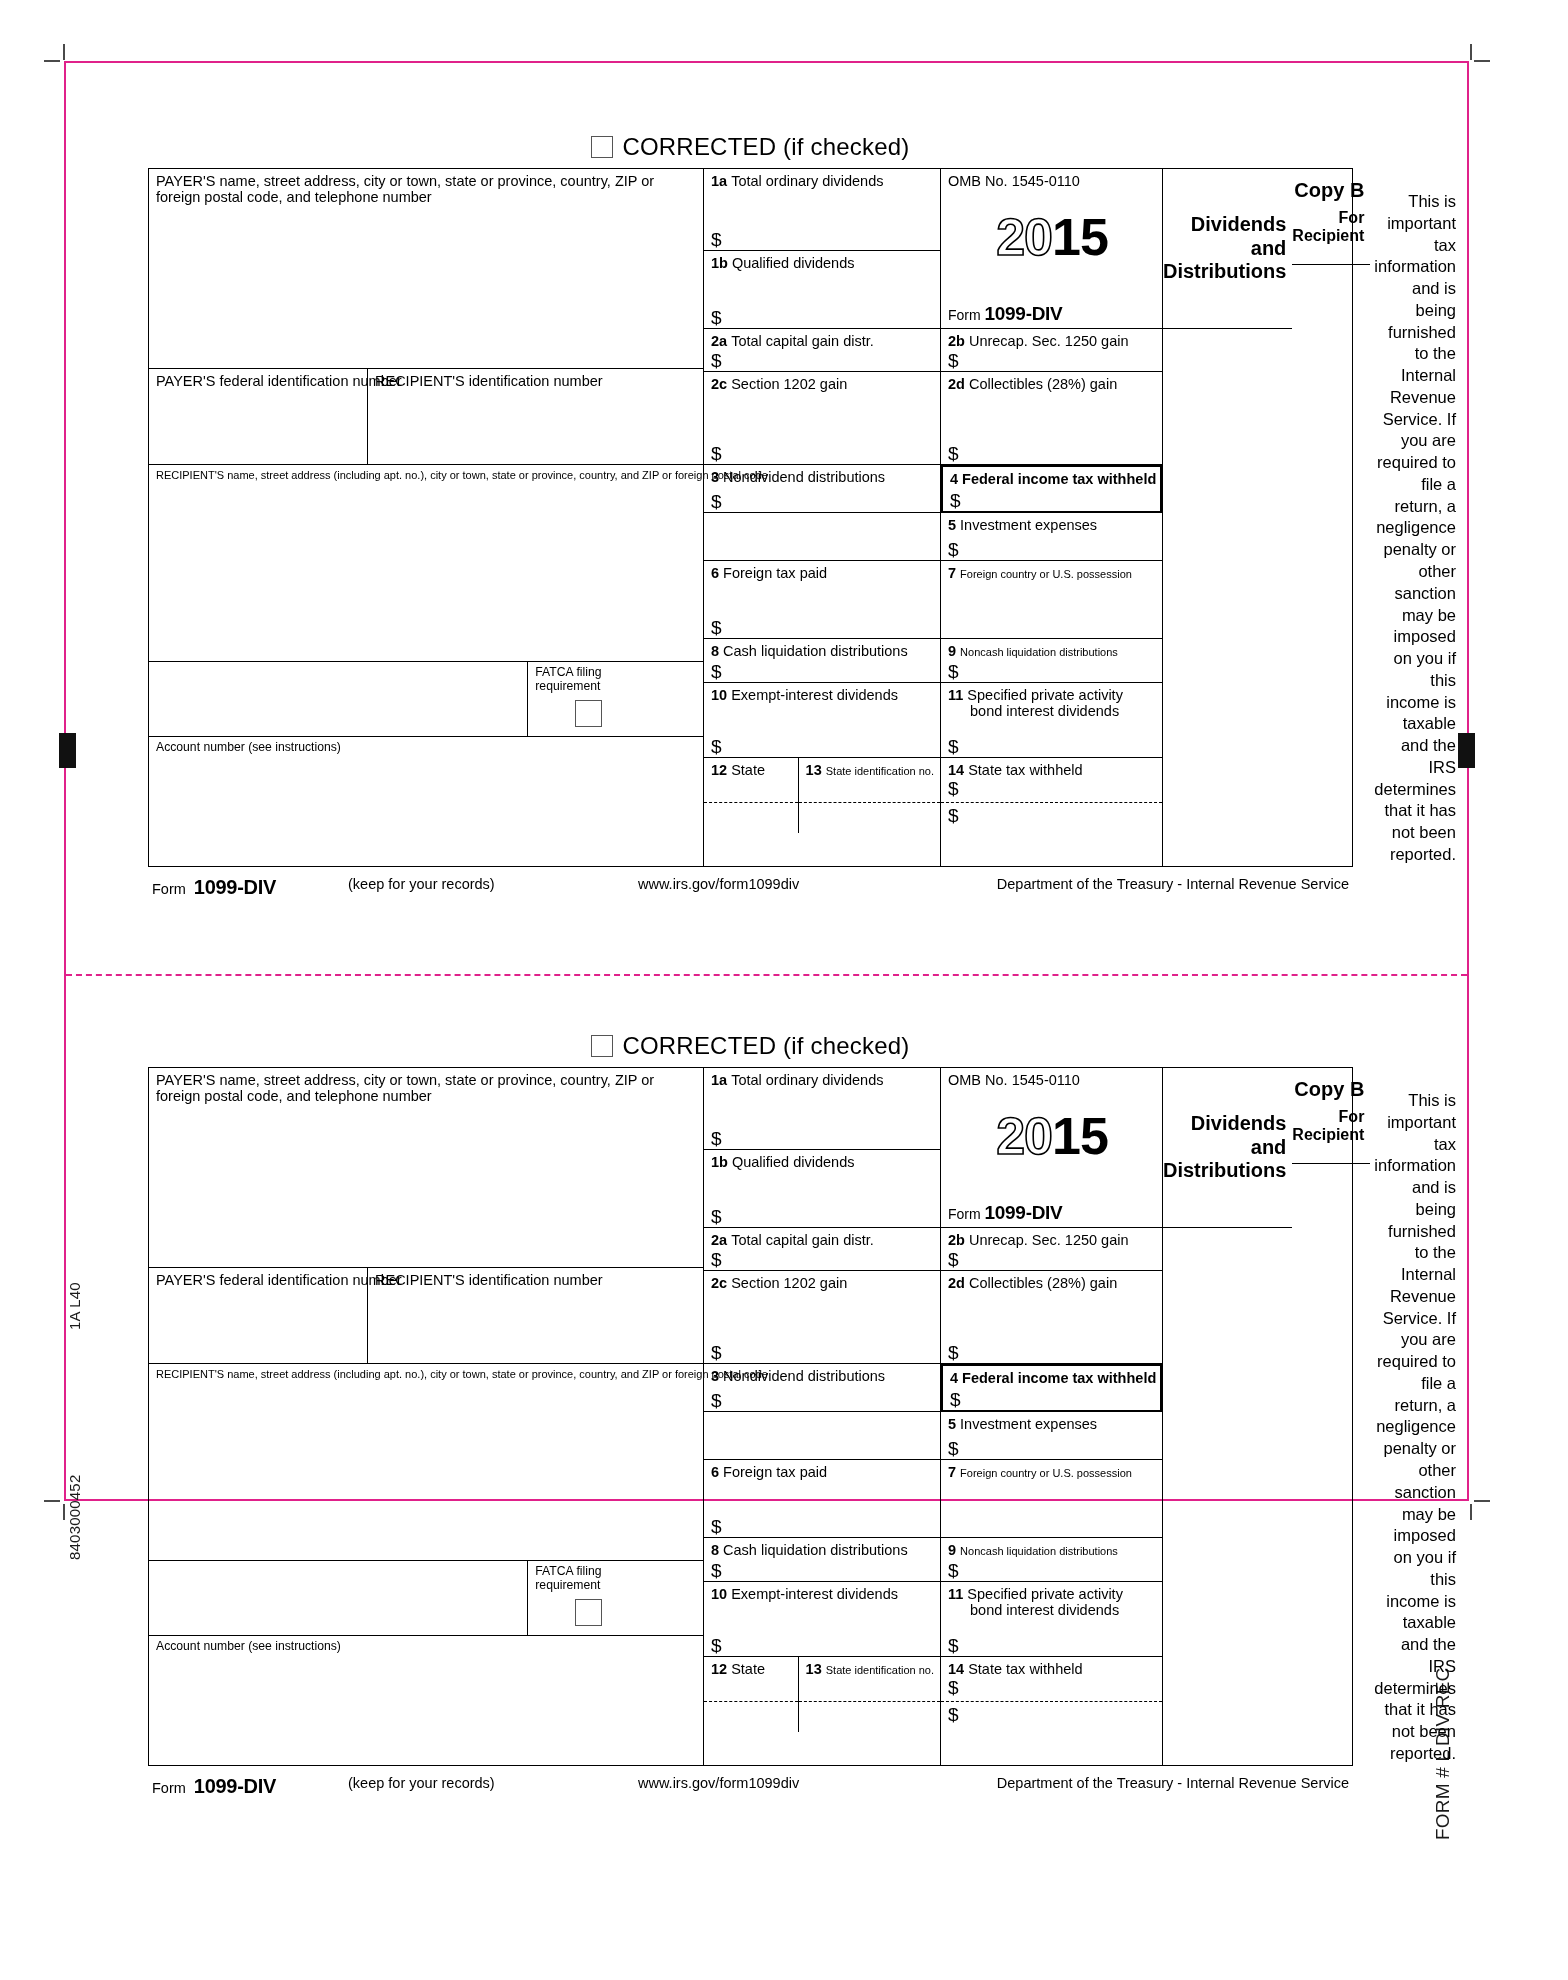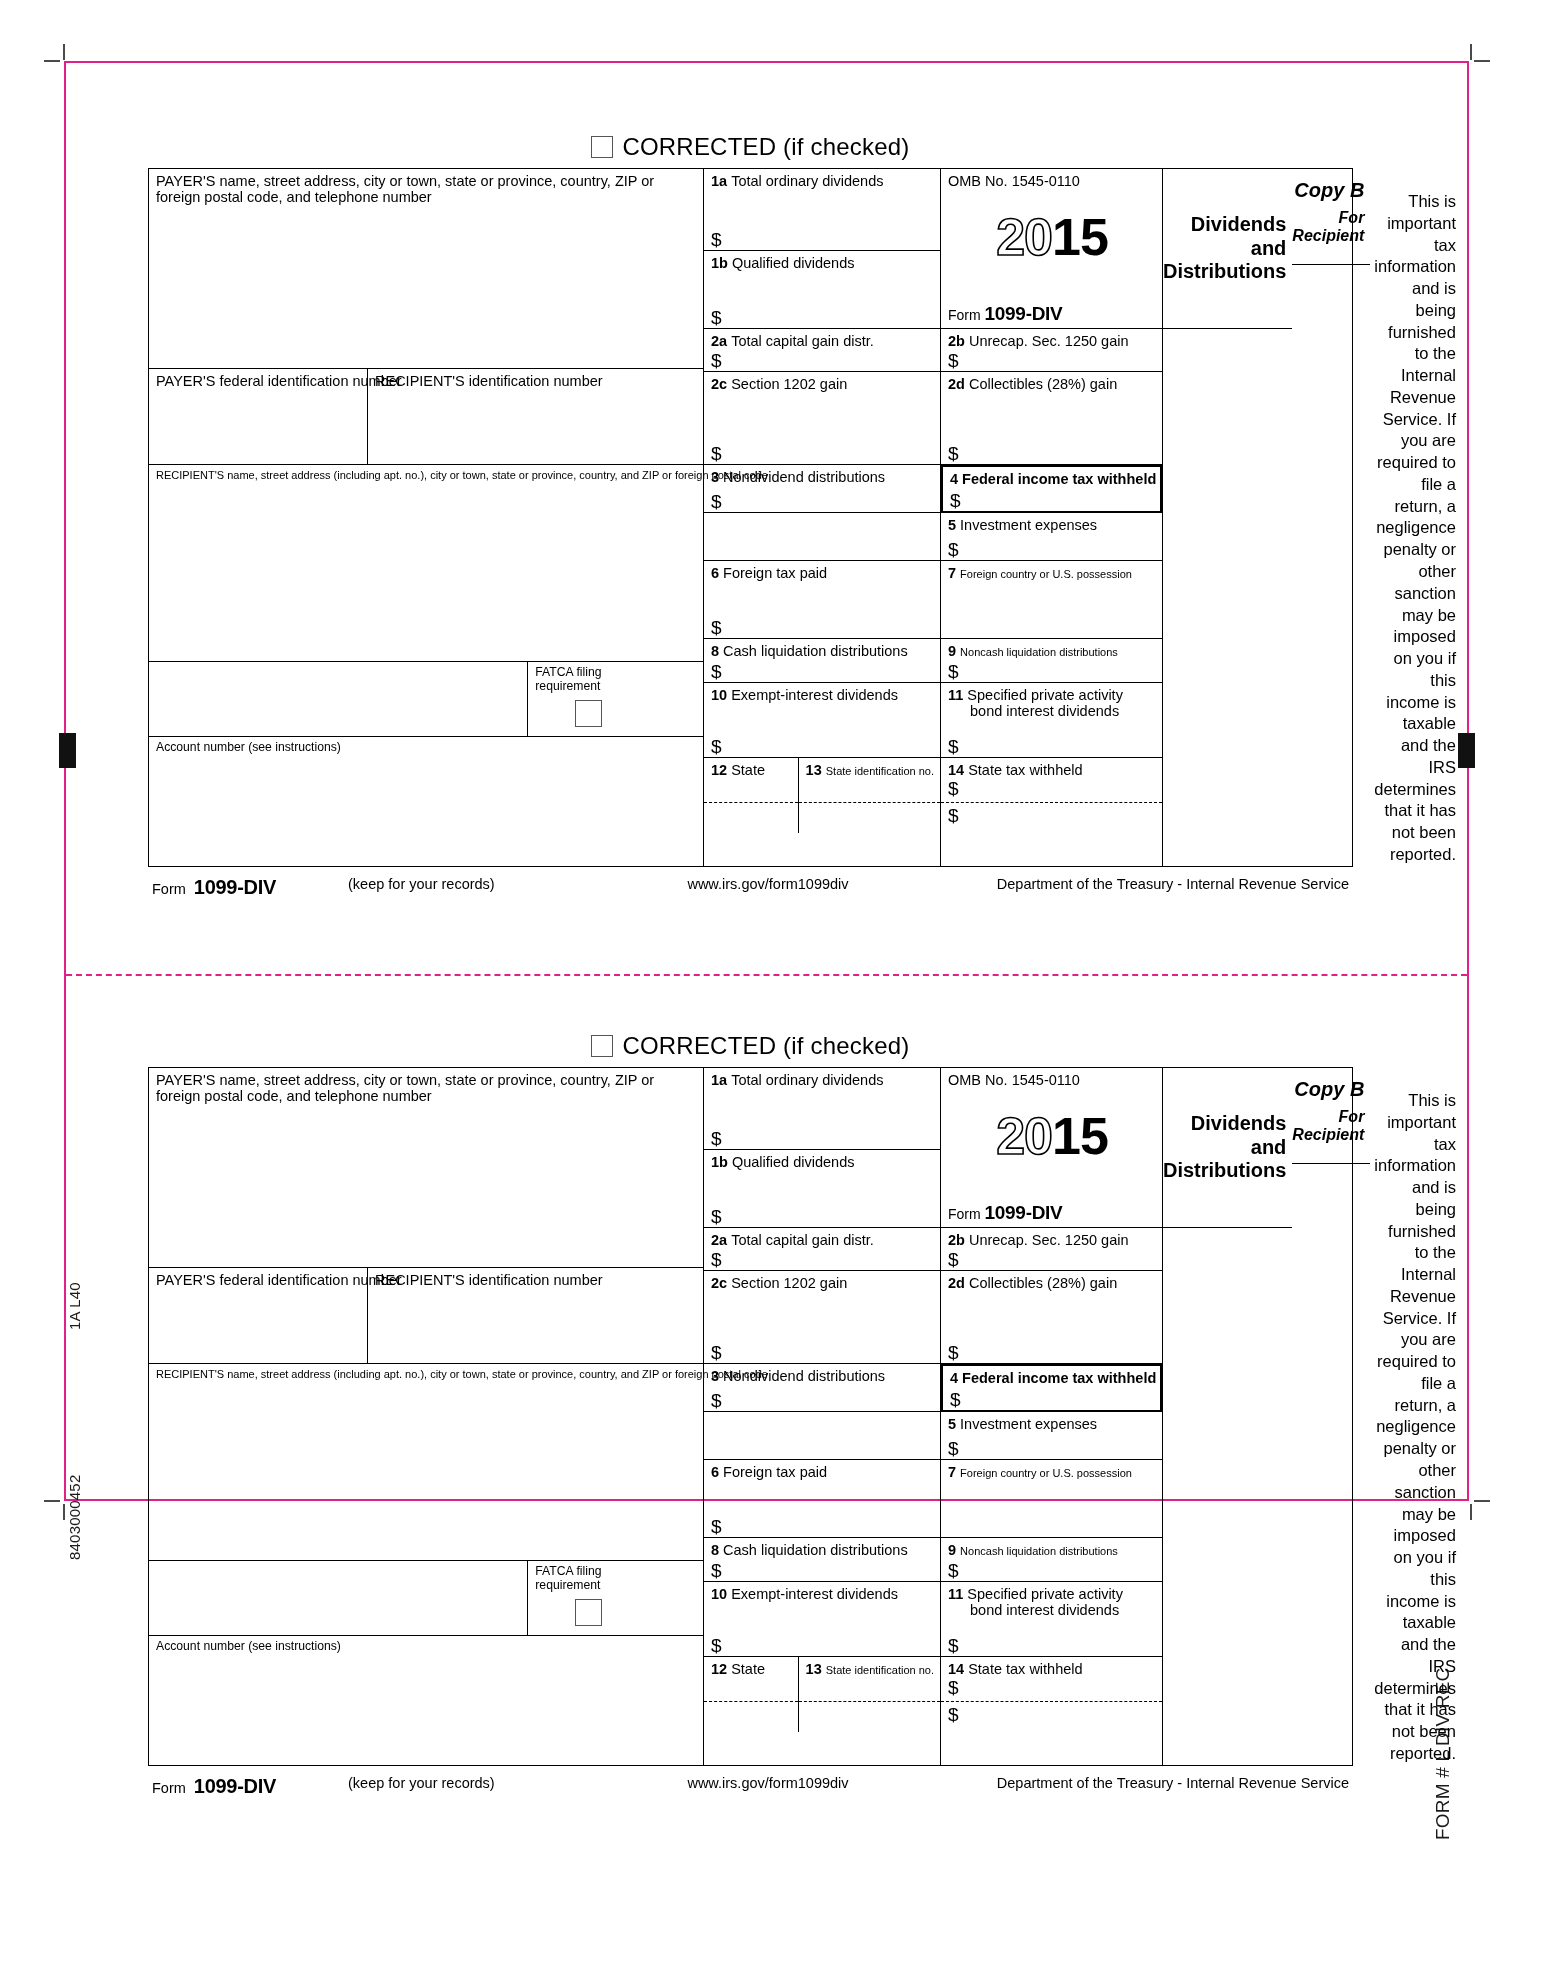--- a/index.html
+++ b/index.html
@@ -141,21 +141,20 @@
     display:flex; align-items:center; justify-content:flex-end;
     padding-right:6px;
   }
   .rail-title .t{
     font-size:20px; font-weight:bold; text-align:right; line-height:1.18;
   }
   .rail-copy{
     height:96px;
     padding:10px 6px 0 0;
     text-align:right;
-    font-style:italic;
   }
   .rail-copy .c1{ font-size:20px; font-weight:bold; }
   .rail-copy .c2{ font-size:16px; font-weight:bold; margin-top:7px; }
   .rail-note{
     flex:1;
     padding:22px 6px 0 4px;
     text-align:right;
     font-size:16.5px;
     line-height:1.32;
   }
@@ -167,21 +166,21 @@
   .footer{
     width:1205px;
     display:flex;
     align-items:flex-start;
     padding-top:9px;
     font-size:14.5px;
   }
   .footer .f-form{ width:200px; padding-left:4px; }
   .footer .f-form b{ font-size:20px; letter-spacing:-.3px; padding-left:8px;}
   .footer .f-keep{ width:290px; }
-  .footer .f-web{ width:260px; text-align:center; }
+  .footer .f-web{ width:260px; }
   .footer .f-dept{ flex:1; text-align:right; padding-right:4px; }
 </style>
 </head>
 <body>
 
 <div class="trim-box"></div>
 
 <div class="crop-mark" style="left:63px; top:44px; width:2px; height:16px;"></div>
 <div class="crop-mark" style="left:44px; top:60px; width:16px; height:2px;"></div>
 <div class="crop-mark" style="left:1470px; top:44px; width:2px; height:16px;"></div>

